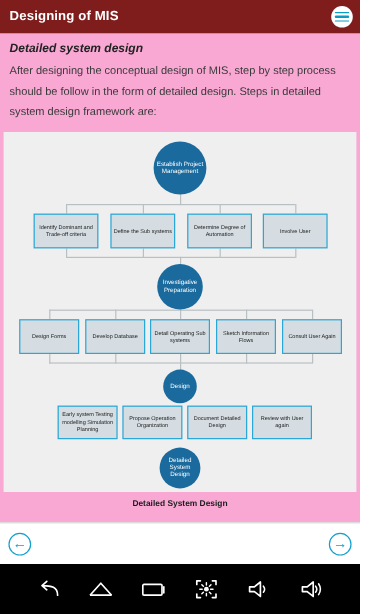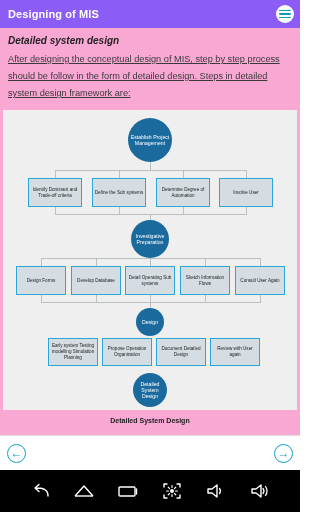--- a/index.html
+++ b/index.html
@@ -6,21 +6,21 @@
   html, body {
     width: 300px; height: 512px;
     background: #ffffff;
     font-family: "Liberation Sans", sans-serif;
     overflow: hidden;
   }
   #app { width: 300px; height: 512px; position: relative; background:#fff; display:flex; flex-direction:column; }
 
   
   .appbar {
-    height: 28px; background: #8b5cf6; flex: 0 0 28px;
+    height: 28px; background: #7f1d1d; flex: 0 0 28px;
     display: flex; align-items: center; justify-content: space-between;
     padding: 0 6px 0 8px; position: relative;
   }
   .appbar-title { color:#ffffff; font-size: 11px; font-weight: 700; letter-spacing: .1px; }
   .menu-btn {
     width: 18px; height: 18px; border-radius: 50%;
     background: #ffffff; display:flex; align-items:center; justify-content:center;
     flex-direction: column; gap: 2px; padding: 4px 3px;
   }
   .menu-btn i { display:block; width: 100%; height: 1.6px; background: #0d9bc4; border-radius: 1px; }
@@ -28,21 +28,20 @@
   
   .content { flex: 1 1 auto; background:#f9a8d4; position: relative; overflow: hidden;
              border-bottom: 1px solid #dddddd; }
   .heading {
     font-size: 10px; font-style: italic; font-weight: 700; color:#222;
     padding: 7px 8px 5px 8px;
   }
   .para {
     font-size: 9.2px; color:#3a3a3a; line-height: 1.85;
     padding: 0 10px 0 8px;
-    text-decoration: underline;
   }
 
   
   .diagram {
     position: relative; margin: 8px 3px 0 3px; height: 300px;
     background: #efefef;
   }
   .node-circle {
     position: absolute; border-radius: 50%;
     background: #1a6a9e; color: #ffffff;

